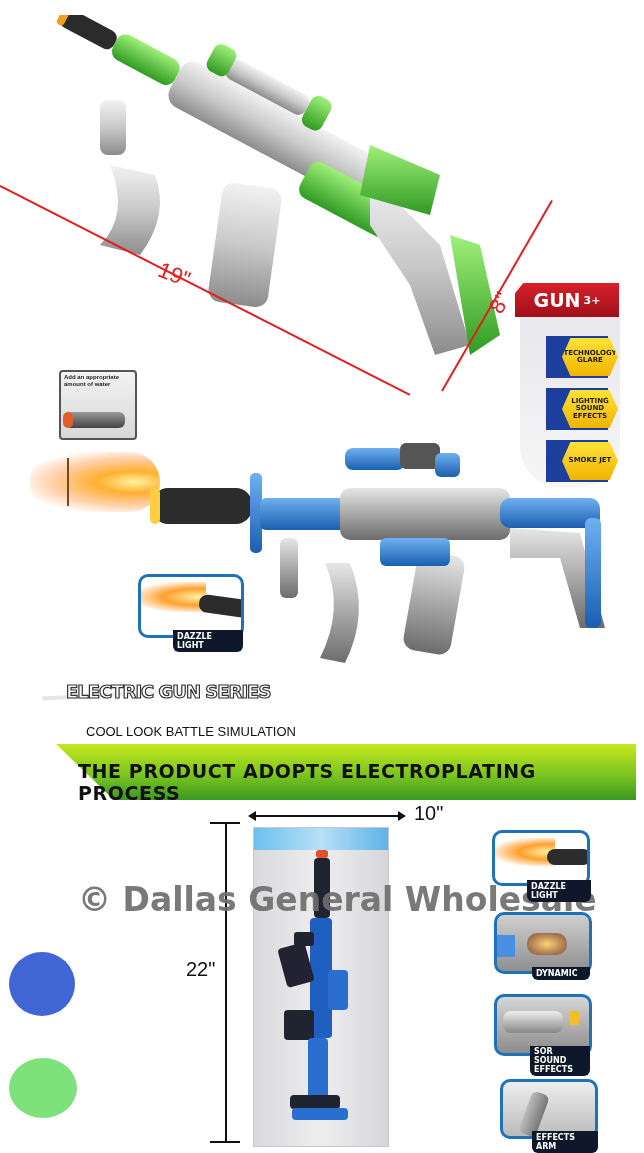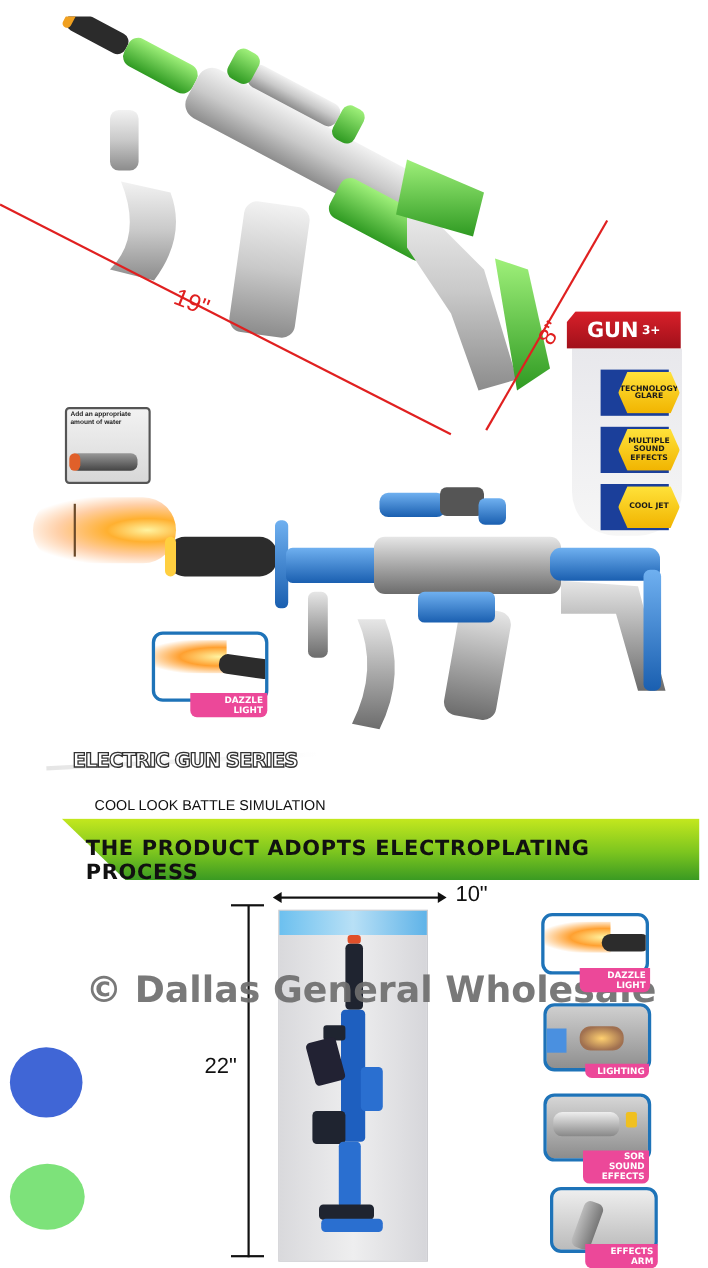--- a/index.html
+++ b/index.html
@@ -6,21 +6,21 @@
   body{width:644px;height:1153px;position:relative;overflow:hidden;font-family:"Liberation Sans",sans-serif;}
   .abs{position:absolute;}
   .dim-line{position:absolute;background:#e02020;height:2px;transform-origin:0 50%;}
   .dim-text-red{position:absolute;color:#e02020;font-size:22px;font-family:"Liberation Sans",sans-serif;}
   .badge-gun{position:absolute;left:515px;top:283px;width:104px;height:34px;background:linear-gradient(#d8202a,#a0101a);clip-path:polygon(8% 0,100% 0,100% 100%,0 100%,0 30%);color:#fff;font-weight:bold;font-size:19px;display:flex;align-items:center;justify-content:center;font-family:"DejaVu Sans",sans-serif;}
   .badge-gun small{font-size:11px;margin-left:3px;}
   .feat-panel{position:absolute;left:520px;top:317px;width:100px;height:170px;background:linear-gradient(#e8e8ec,#f6f6f6);border-radius:0 0 40px 40px;}
   .feat{position:absolute;left:546px;width:62px;height:42px;background:#1b3f9a;}
   .feat .hex{position:absolute;left:16px;top:2px;width:56px;height:38px;background:linear-gradient(#ffe23a,#f1b400);clip-path:polygon(15% 0,85% 0,100% 50%,85% 100%,15% 100%,0 50%);display:flex;align-items:center;justify-content:center;text-align:center;font-size:7px;font-weight:bold;color:#1a1a1a;line-height:1.05;font-family:"DejaVu Sans",sans-serif;}
   .inset{position:absolute;border:3px solid #1e73b8;border-radius:10px;background:#fff;overflow:hidden;}
-  .inset-label{position:absolute;background:#ec4899;color:#fff;font-weight:bold;font-size:8px;text-align:right;font-family:"DejaVu Sans",sans-serif;padding:2px 4px;border-radius:0 0 6px 6px;}
+  .inset-label{position:absolute;background:#0f172a;color:#fff;font-weight:bold;font-size:8px;text-align:left;font-family:"DejaVu Sans",sans-serif;padding:2px 4px;border-radius:0 0 6px 6px;}
   .series-title{position:absolute;left:66px;top:681px;font-size:18px;font-weight:900;color:#fff;-webkit-text-stroke:1.2px #333;letter-spacing:-1px;font-family:"DejaVu Sans",sans-serif;}
   .series-sub{position:absolute;left:86px;top:724px;font-size:13px;color:#111;font-family:"Liberation Sans",sans-serif;}
   .banner{position:absolute;left:56px;top:744px;width:580px;height:56px;background:linear-gradient(180deg,#c4e81e 0%,#7cc51f 55%,#3a9a22 100%);clip-path:polygon(0 0,100% 0,100% 100%,10% 100%);}
   .banner-text{position:absolute;left:78px;top:760px;font-size:19px;font-weight:bold;color:#111;letter-spacing:0.6px;font-family:"DejaVu Sans",sans-serif;}
   .watermark{position:absolute;left:78px;top:880px;font-size:33px;font-weight:bold;color:rgba(110,110,110,0.92);font-family:"DejaVu Sans",sans-serif;white-space:nowrap;}
   .color-dot{position:absolute;border-radius:50%;}
   .black-dim{position:absolute;background:#111;}
   .dim-black-text{position:absolute;font-size:20px;color:#111;font-family:"Liberation Sans",sans-serif;}
 </style>
 </head>
@@ -70,24 +70,24 @@
 
 <div class="feat-panel"></div>
 <div class="badge-gun">
   <span>GUN</span>
   <small>3+</small>
 </div>
 <div class="feat" style="top:336px;">
     <div class="hex">TECHNOLOGY GLARE</div>
   </div>
 <div class="feat" style="top:388px;">
-    <div class="hex">MULTIPLE SOUND EFFECTS</div>
+    <div class="hex">LIGHTING SOUND EFFECTS</div>
   </div>
 <div class="feat" style="top:440px;">
-    <div class="hex">COOL JET</div>
+    <div class="hex">SMOKE JET</div>
   </div>
 
 <div class="abs" style="left:59px;top:370px;width:74px;height:66px;border:2px solid #555;border-radius:4px;background:linear-gradient(#f2f2f2,#d8d8d8);overflow:hidden;">
   <div style="font-size:6px;font-weight:bold;color:#222;padding:2px 3px;line-height:1.1;">Add an appropriate amount of water</div>
   <div style="position:absolute;left:4px;top:40px;width:60px;height:16px;border-radius:6px;background:linear-gradient(#999,#444);"></div>
   <div style="position:absolute;left:2px;top:40px;width:10px;height:16px;border-radius:5px;background:#e0602a;"></div>
 </div>
 
 <div class="abs" style="left:30px;top:452px;width:130px;height:60px;border-radius:30px;background:radial-gradient(ellipse at 80% 50%,#fff3a0 0%,#ffb030 25%,rgba(255,160,80,0.5) 55%,rgba(255,200,170,0) 80%);"></div>
 <div class="abs" style="left:67px;top:458px;width:2px;height:48px;background:#6b4a2a;"></div>
@@ -171,21 +171,21 @@
 <div class="inset" style="left:492px;top:830px;width:92px;height:50px;">
   <div style="position:absolute;left:0;top:5px;width:60px;height:28px;background:radial-gradient(ellipse at 90% 50%,#fff3a0,#ffa030 40%,rgba(255,200,170,0) 80%);"></div>
   <div style="position:absolute;left:52px;top:16px;width:44px;height:16px;border-radius:8px;background:#2c2c2c;"></div>
 </div>
 <div class="inset-label" style="left:527px;top:880px;width:56px;">DAZZLE LIGHT</div>
 
 <div class="inset" style="left:494px;top:912px;width:92px;height:56px;background:linear-gradient(#cfcfcf,#8f8f8f);">
   <div style="position:absolute;left:0;top:20px;width:18px;height:22px;background:#4a90e0;"></div>
   <div style="position:absolute;left:30px;top:18px;width:40px;height:22px;border-radius:10px;background:radial-gradient(#ffd070,#a07050 70%);"></div>
 </div>
-<div class="inset-label" style="left:532px;top:967px;width:50px;">LIGHTING</div>
+<div class="inset-label" style="left:532px;top:967px;width:50px;">DYNAMIC</div>
 
 <div class="inset" style="left:494px;top:994px;width:92px;height:56px;background:linear-gradient(#d6d6d6,#8c8c8c);">
   <div style="position:absolute;left:6px;top:14px;width:60px;height:22px;border-radius:8px;background:linear-gradient(#eee,#888);"></div>
   <div style="position:absolute;left:72px;top:14px;width:10px;height:14px;background:#f0c020;border-radius:2px;"></div>
 </div>
 <div class="inset-label" style="left:530px;top:1046px;width:52px;line-height:1.1;">SOR SOUND EFFECTS</div>
 
 <div class="inset" style="left:500px;top:1079px;width:92px;height:54px;background:linear-gradient(#eee,#bbb);">
   <div style="position:absolute;left:22px;top:10px;width:18px;height:44px;border-radius:6px;background:linear-gradient(90deg,#bbb,#777);transform:rotate(20deg);"></div>
 </div>

